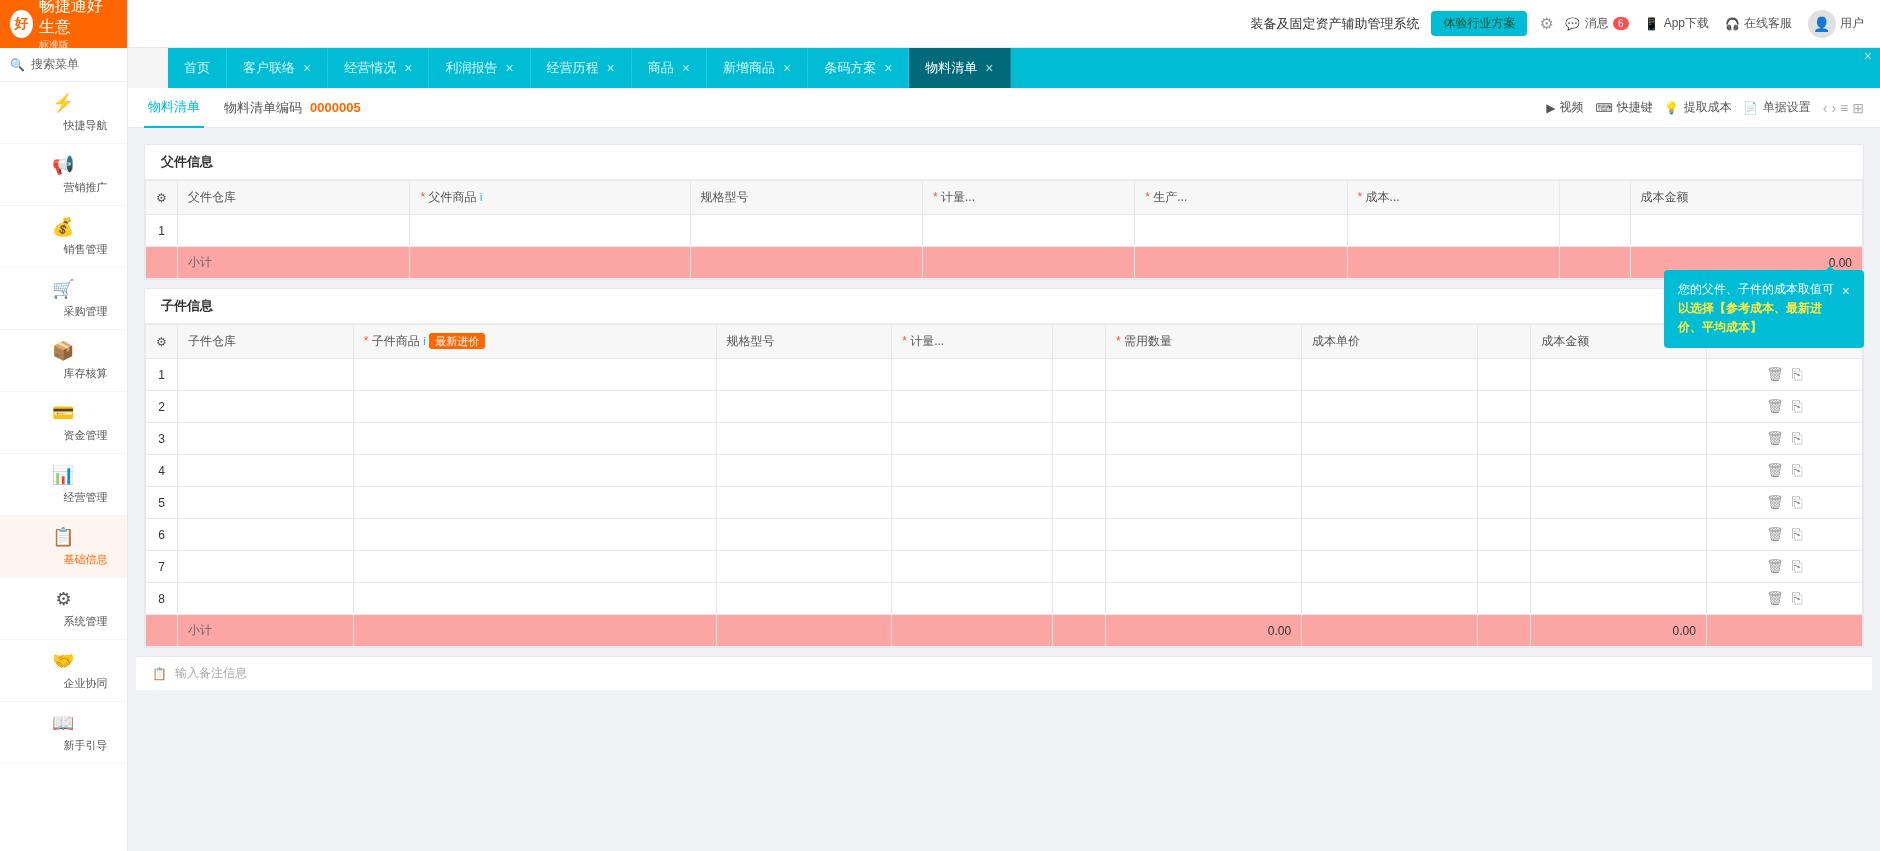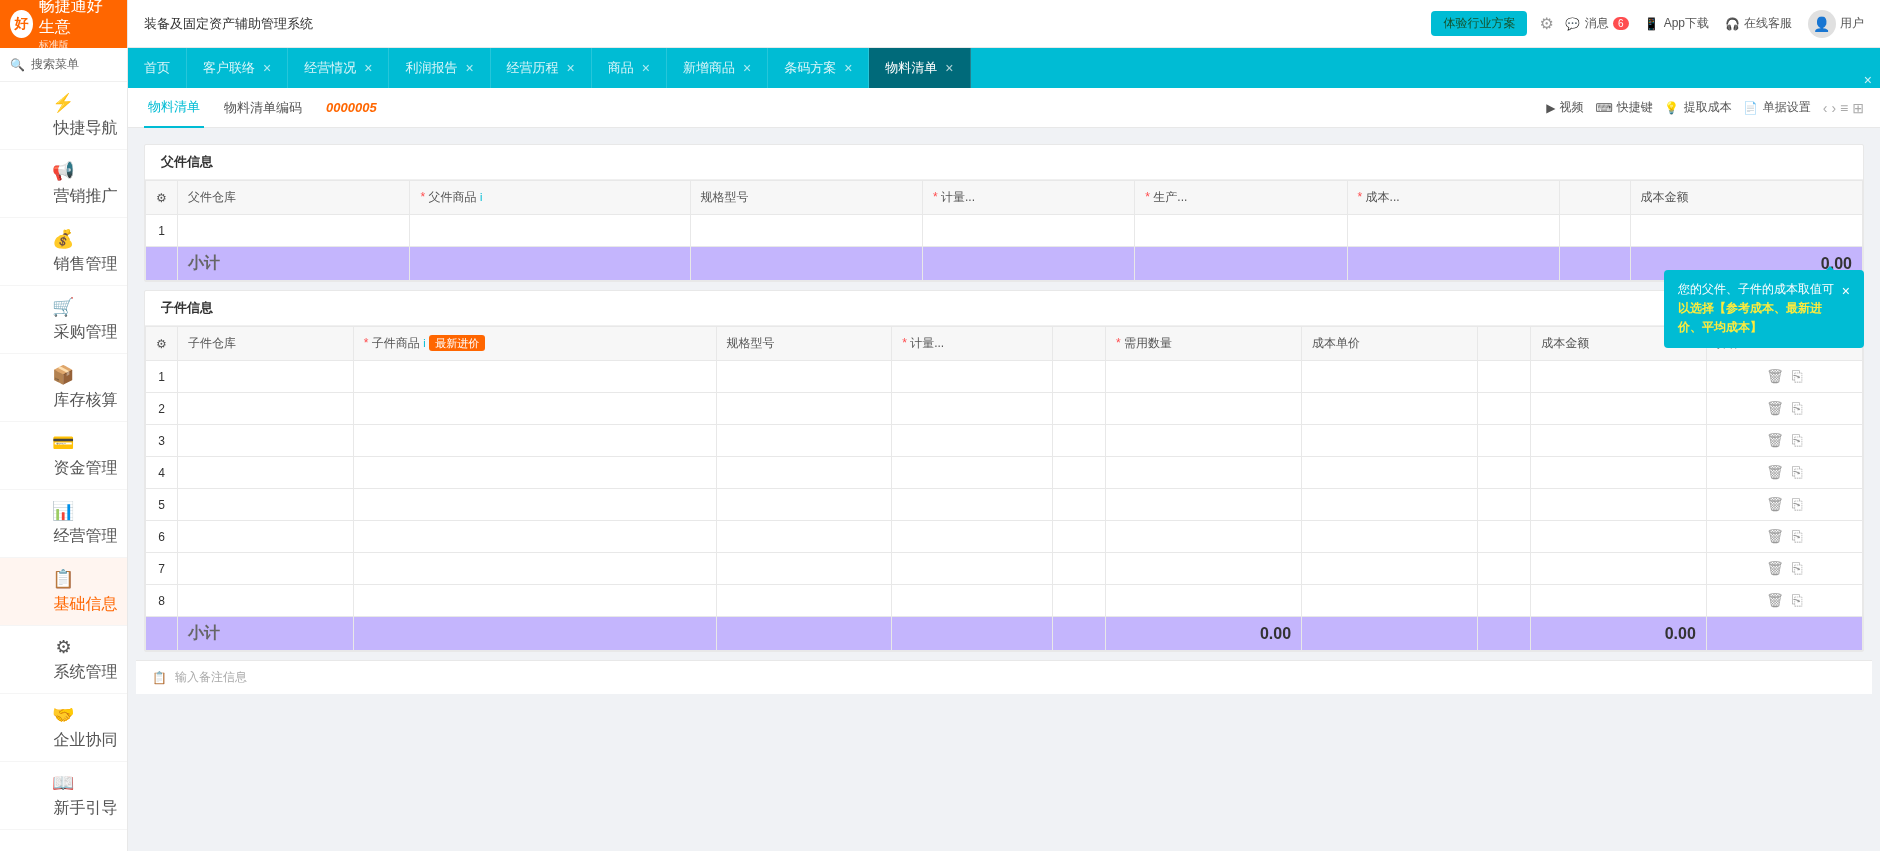--- a/index.html
+++ b/index.html
@@ -54,36 +54,36 @@
       align-items: center;
       padding: 10px 6px;
       cursor: pointer;
       color: #555;
       font-size: 12px;
       border-bottom: 1px solid #f5f5f5;
       gap: 4px;
     }
     .sidebar-item.active { background: #fff5f0; color: #ff6600; }
     .sidebar-item-icon { font-size: 18px; }
-    .sidebar-item-label { font-size: 16px; text-align: center; margin-left: 44px; }
+    .sidebar-item-label { font-size: 11px; text-align: center; margin-left: 44px; }
 
     
     .main { flex: 1; display: flex; flex-direction: column; overflow: hidden; }
 
     
     .topbar {
       background: #fff;
       border-bottom: 1px solid #e8e8e8;
       display: flex;
       align-items: center;
       padding: 0 16px;
       height: 48px;
       gap: 12px;
     }
-    .topbar-title { color: #333; font-size: 13px; flex: 1; }
+    .topbar-title { color: #333; font-size: 13px; flex: 1; text-align: right; }
     .topbar-actions { display: flex; align-items: center; gap: 16px; }
     .topbar-action { display: flex; align-items: center; gap: 4px; color: #555; cursor: pointer; font-size: 12px; }
     .badge {
       background: #ff4d4f;
       color: #fff;
       border-radius: 10px;
       font-size: 10px;
       padding: 1px 5px;
       min-width: 16px;
       text-align: center;
@@ -102,23 +102,24 @@
       background: #e0e0e0;
       border-radius: 50%;
       display: flex; align-items: center; justify-content: center;
       color: #888; font-size: 14px;
     }
 
     
     .nav-tabs {
       background: #00bcd4;
       display: flex;
-      align-items: flex-end;
+      align-items: flex-start;
       overflow-x: auto;
       flex-shrink: 0;
+      margin-left: 40px;
     }
     .nav-tab {
       color: rgba(255,255,255,0.85);
       padding: 0 16px;
       height: 40px;
       display: flex;
       align-items: center;
       gap: 6px;
       cursor: pointer;
       white-space: nowrap;
@@ -195,24 +196,23 @@
       white-space: nowrap;
     }
     .data-table th .required { color: #ff4d4f; }
     .data-table td {
       padding: 6px 10px;
       border: 1px solid #e8e8e8;
       color: #333;
       height: 32px;
     }
     .subtotal-row td {
-      background: #c4b5fd;
+      background: #fca5a5;
       color: #333;
-      font-size: 16px;
-      font-weight: bold;
+      font-size: 12px;
     }
     .row-num { color: #999; text-align: center; width: 30px; }
     .action-cell { white-space: nowrap; text-align: center; }
     .action-btn { color: #999; cursor: pointer; font-size: 14px; margin: 0 2px; }
 
     .scan-badge {
       background: #ff6600;
       color: #fff;
       border-radius: 3px;
       padding: 2px 6px;
@@ -406,21 +406,21 @@
   </div>
 
   <div class="content">
 
     <div class="sub-header">
       <div class="sub-tab active">
         <span>物料清单</span>
       </div>
       <div class="sub-tab">
         <span>物料清单编码</span>
-        <span class="sub-tab-code" style="margin-left:24px;font-style:italic;">0000005</span>
+        <span class="sub-tab-code" style="margin-left:8px;">0000005</span>
       </div>
       <div style="margin-left:auto;display:flex;align-items:center;gap:12px;">
         <div class="toolbar-btn">
           <span>▶</span>
           <span>视频</span>
         </div>
         <div class="toolbar-btn">
           <span>⌨</span>
           <span>快捷键</span>
         </div>

